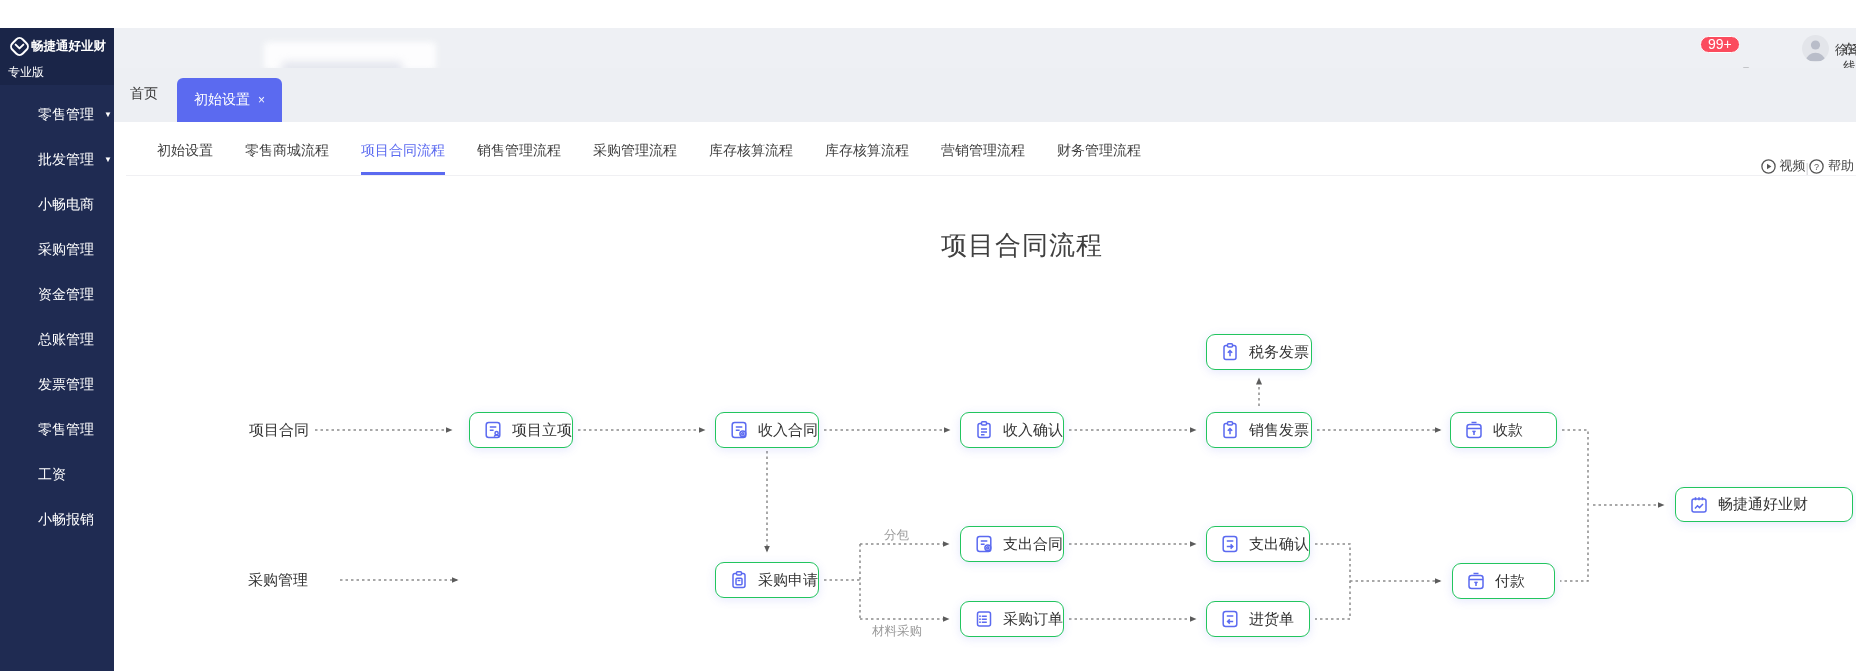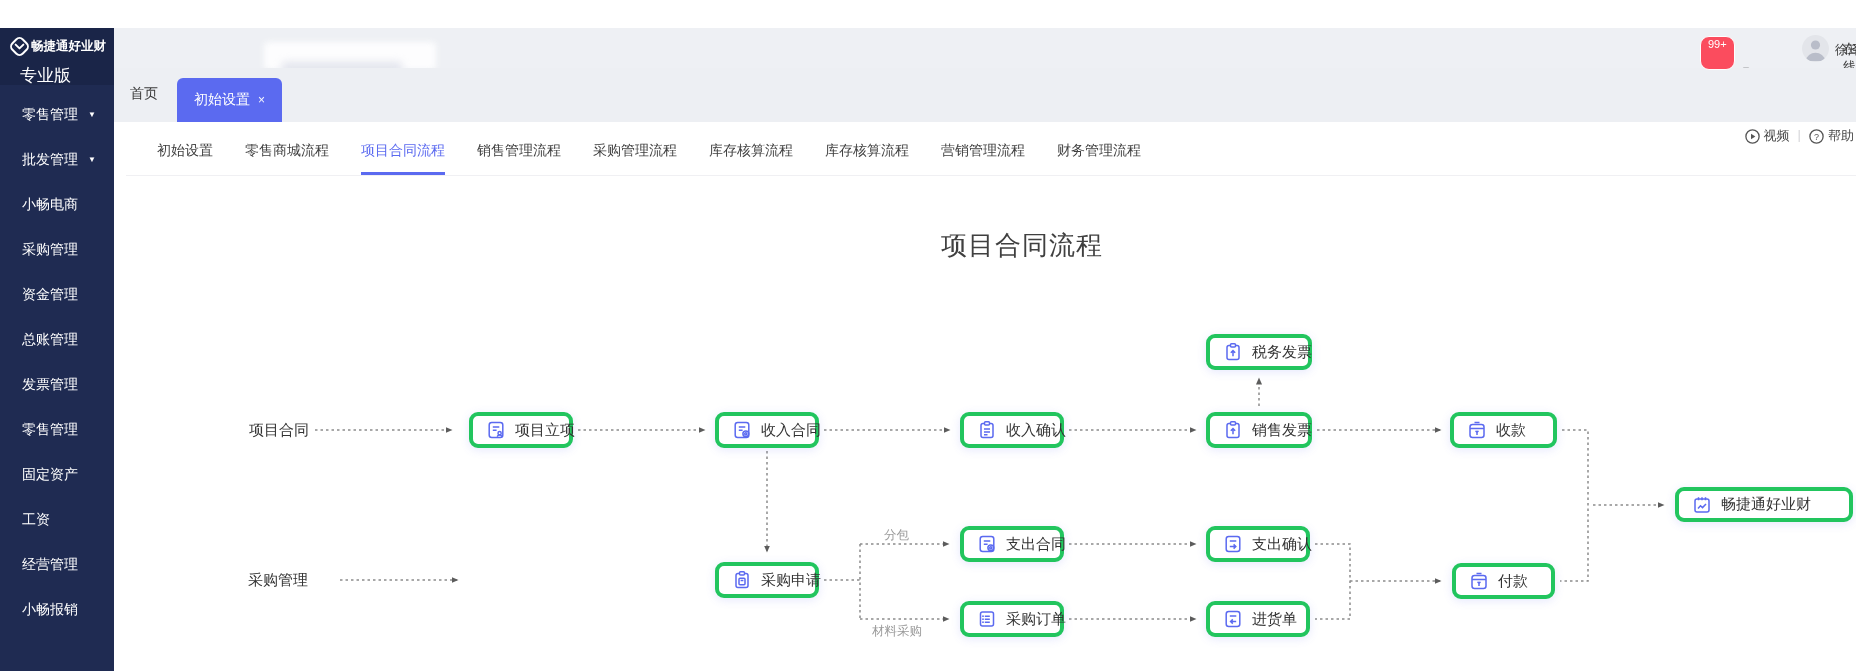--- a/index.html
+++ b/index.html
@@ -6,60 +6,60 @@
   html,body { width:1856px; height:671px; overflow:hidden; background:#fff;
     font-family:"Liberation Sans","DejaVu Sans",sans-serif; }
   .canvas { position:relative; width:1856px; height:671px; background:#fff; }
 
   
   .topstrip { position:absolute; left:0; top:0; width:1856px; height:28px; background:#fff; }
   .header { position:absolute; left:114px; top:28px; right:0; height:40px; background:#eef0f4; }
   .logoblock { position:absolute; left:0; top:28px; width:114px; height:57px; background:#1a2548; z-index:3; }
   .brandrow { position:absolute; left:8px; top:7px; display:flex; align-items:center; }
   .brandname { color:#fff; font-size:12.5px; font-weight:bold; white-space:nowrap; }
-  .edition { position:absolute; left:20px; top:36px; color:#fff; font-size:17px; }
+  .edition { position:absolute; left:8px; top:36px; color:#fff; font-size:12px; }
   .sidebar { position:absolute; left:0; top:85px; width:114px; height:586px; background:#1f2b52; z-index:3; }
-  .sideitem { height:45px; display:flex; align-items:center; padding-left:22px; color:#fff; font-size:14px; cursor:pointer; }
+  .sideitem { height:45px; display:flex; align-items:center; padding-left:38px; color:#fff; font-size:14px; cursor:pointer; }
   .caret { font-size:8px; color:#fff; margin-left:10px; }
 
   .select-area { position:absolute; left:150px; top:8px; width:230px; height:40px; }
   .blur1 { position:absolute; left:0; top:6px; width:172px; height:28px; background:#fdfdfe; border-radius:4px; filter:blur(3px); }
   .blur2 { position:absolute; left:18px; top:26px; width:120px; height:12px; background:#e2e4ec; border-radius:3px; filter:blur(4px); }
   .sel-underline { position:absolute; left:20px; top:39px; width:205px; height:1px; background:#d7d9df; }
   .hicon { display:inline-flex; align-items:center; justify-content:center; }
   .chev { position:absolute; left:352px; top:42px; }
   .gear { position:absolute; left:389px; top:40px; cursor:pointer; }
   .demo { position:absolute; left:437px; top:30px; display:flex; align-items:center; gap:6px; font-size:13px; color:#3c3c3c; cursor:pointer; height:36px; }
   .hr-item { position:absolute; top:30px; height:36px; display:flex; align-items:center; gap:6px; font-size:13px; color:#3c3c3c; cursor:pointer; }
-  .badge { position:absolute; left:1586px; top:8px; height:34px; padding:0 7px; background:#fb4c5e; color:#fff;
-    font-size:11px; line-height:15px; border-radius:9px; border:1.5px solid #fff; z-index:2; }
+  .badge { position:absolute; left:1586px; top:8px; height:17px; padding:0 7px; background:#fb4c5e; color:#fff;
+    font-size:14px; line-height:15px; border-radius:9px; border:1.5px solid #fff; z-index:2; }
   .avatar { position:absolute; left:1802px; top:35px; width:27px; height:27px; border-radius:50%; background:#e3e5ea; overflow:hidden; cursor:pointer; }
   .uname { position:absolute; left:1835px; top:41px; font-size:13px; color:#333; white-space:nowrap; }
 
   .tabstrip { position:absolute; left:114px; top:68px; right:0; height:54px; background:#edeff3; }
   .wtab-home { position:absolute; left:130px; top:85px; font-size:14px; color:#3a3a3a; cursor:pointer; }
   .wtab-active { position:absolute; left:177px; top:78px; width:105px; height:44px; background:#5b6af0;
     border-radius:6px 6px 0 0; color:#fff; font-size:14px; display:flex; align-items:center; justify-content:center; gap:8px; cursor:pointer; }
   .wtab-close { font-size:12px; opacity:.95; cursor:pointer; }
 
   
   .card { position:absolute; left:126px; top:122px; right:0; bottom:0; background:#fff; z-index:1; }
   .tabsrow { position:absolute; left:126px; top:127px; right:0; height:49px; border-bottom:1px solid #f0f0f3; z-index:2;
     display:flex; align-items:stretch; padding-left:31px; background:#fff; }
   .tab { display:flex; align-items:center; margin-right:32px; font-size:14px; color:#3f3f3f; cursor:pointer; border-bottom:3px solid transparent; padding-top:2px; }
   .tab.active { color:#5b6af0; border-bottom-color:#5b6af0; }
-  .vidhelp { position:absolute; right:2px; top:0; height:100%; display:flex; align-items:flex-start; gap:8px; font-size:13px; color:#4a4a4a; }
+  .vidhelp { position:absolute; right:2px; top:0; height:100%; display:flex; align-items:flex-end; font-size:13px; color:#4a4a4a; }
   .vh-item { display:flex; align-items:center; gap:4px; cursor:pointer; }
   .vh-div { color:#d5d5d8; }
 
   .flowtitle { position:absolute; left:941px; top:228px; font-size:26px; color:#404040; letter-spacing:1px; z-index:2; }
 
   
   .edges { position:absolute; left:0; top:0; z-index:2; pointer-events:none; }
-  .node { position:absolute; height:36px; background:#fff; border:4px solid #22c55e; border-radius:9px;
+  .node { position:absolute; height:36px; background:#fff; border:1px solid #22c55e; border-radius:9px;
     box-shadow:0 2px 10px rgba(99,112,240,.16); display:flex; align-items:center; gap:9px;
     padding-left:13px; font-size:15px; color:#333; z-index:3; cursor:pointer; white-space:nowrap; }
   .nicon { width:20px; height:20px; flex:none; display:inline-flex; }
   .rowlabel { position:absolute; font-size:15px; color:#333; z-index:2; white-space:nowrap; }
   .branchlabel { position:absolute; font-size:12.5px; color:#9a9a9a; z-index:2; white-space:nowrap; }
 </style>
 </head>
 <body>
 
 <div class="canvas">
@@ -173,27 +173,21 @@
     <div class="sideitem">
         <span>总账管理</span>
       </div>
     <div class="sideitem">
         <span>发票管理</span>
       </div>
     <div class="sideitem">
         <span>零售管理</span>
       </div>
     <div class="sideitem">
-        <span>固定资产</span>
-      </div>
-    <div class="sideitem">
         <span>工资</span>
-      </div>
-    <div class="sideitem">
-        <span>经营管理</span>
       </div>
     <div class="sideitem">
         <span>小畅报销</span>
       </div>
   </div>
 
   <div class="tabstrip"></div>
   <div class="wtab-home">首页</div>
   <div class="wtab-active">
     <span>初始设置</span>

